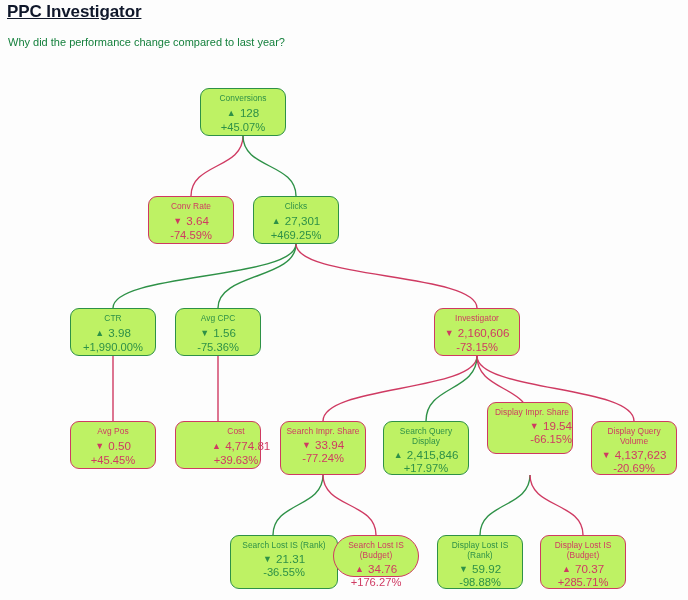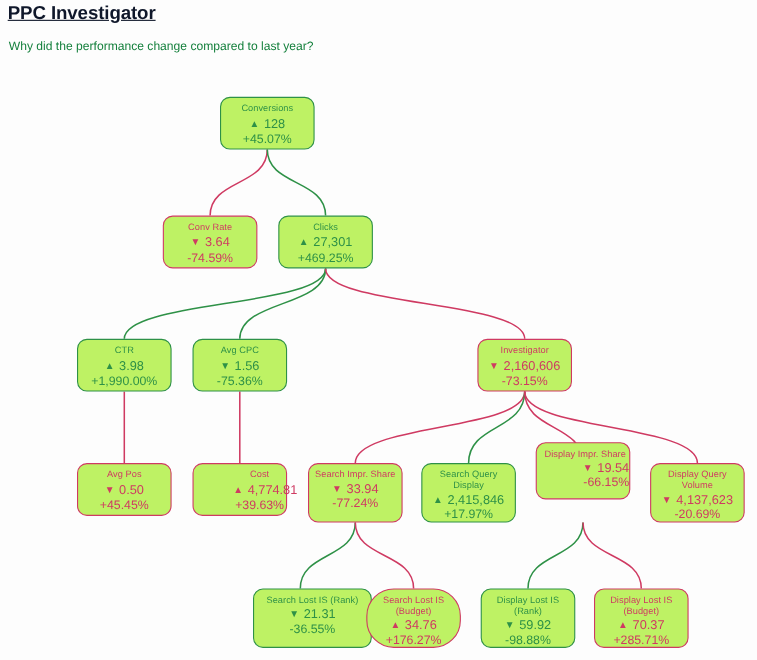--- a/index.html
+++ b/index.html
@@ -170,21 +170,21 @@
       <div class="node two-line" style="left: 591px; top: 421px; width: 86px; height: 54px;">
         <span class="n-label">Display Query Volume</span>
         <span class="n-value"><span class="n-arrow">▼</span> 4,137,623</span>
         <span class="n-change">-20.69%</span>
       </div>
       <div class="node up two-line" style="left: 230px; top: 535px; width: 108px; height: 54px;">
         <span class="n-label">Search Lost IS (Rank)</span>
         <span class="n-value"><span class="n-arrow">▼</span> 21.31</span>
         <span class="n-change">-36.55%</span>
       </div>
-      <div class="node two-line" style="left: 333px; top: 535px; width: 86px; height: 54px; border-radius: 25px;">
+      <div class="node two-line" style="left: 333px; top: 535px; width: 86px; height: 42px; border-radius: 25px;">
         <span class="n-label">Search Lost IS (Budget)</span>
         <span class="n-value"><span class="n-arrow">▲</span> 34.76</span>
         <span class="n-change">+176.27%</span>
       </div>
       <div class="node up two-line" style="left: 437px; top: 535px; width: 86px; height: 54px;">
         <span class="n-label">Display Lost IS (Rank)</span>
         <span class="n-value"><span class="n-arrow">▼</span> 59.92</span>
         <span class="n-change">-98.88%</span>
       </div>
       <div class="node two-line" style="left: 540px; top: 535px; width: 86px; height: 54px;">

